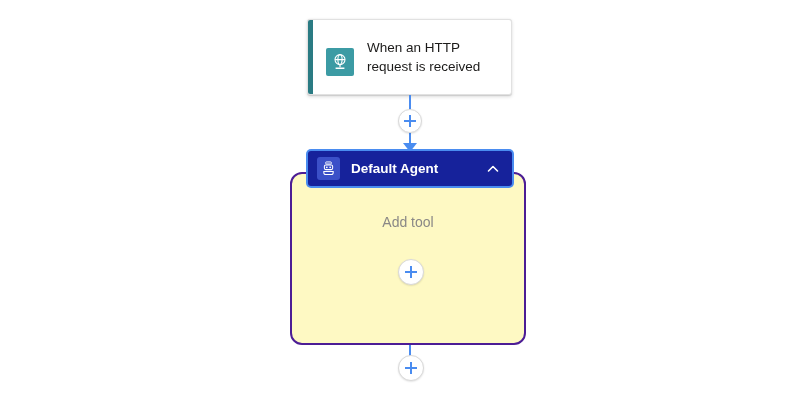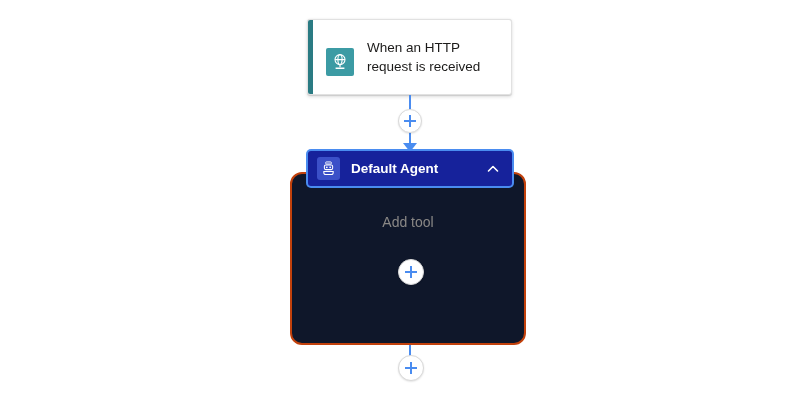--- a/index.html
+++ b/index.html
@@ -120,22 +120,22 @@
   #plus-tool   { left: 398px; top: 259px; width: 26px; height: 26px; }
   #plus-bottom { left: 398px; top: 355px; width: 26px; height: 26px; }
 
   
   .agent-body {
     position: absolute;
     left: 290px;
     top: 172px;
     width: 236px;
     height: 173px;
-    background: #0f172a;
-    border: 2px solid #c2410c;
+    background: #fef9c3;
+    border: 2px solid #4c1d95;
     border-radius: 12px;
     box-sizing: border-box;
   }
   .agent-add-tool {
     position: absolute;
     left: 0;
     right: 0;
     top: 40px;
     text-align: center;
     font-size: 14px;

